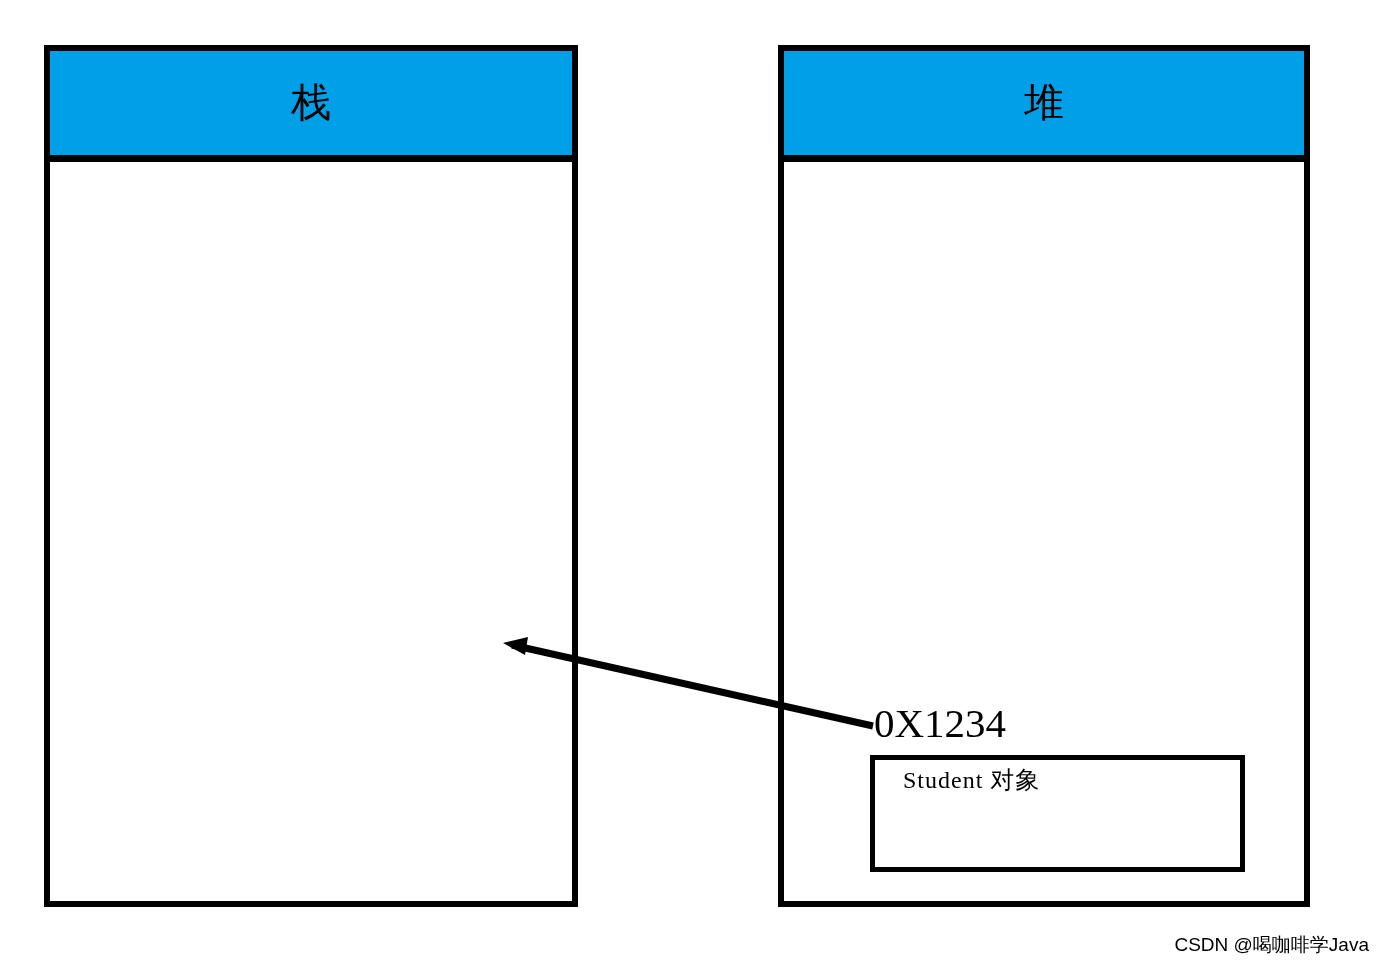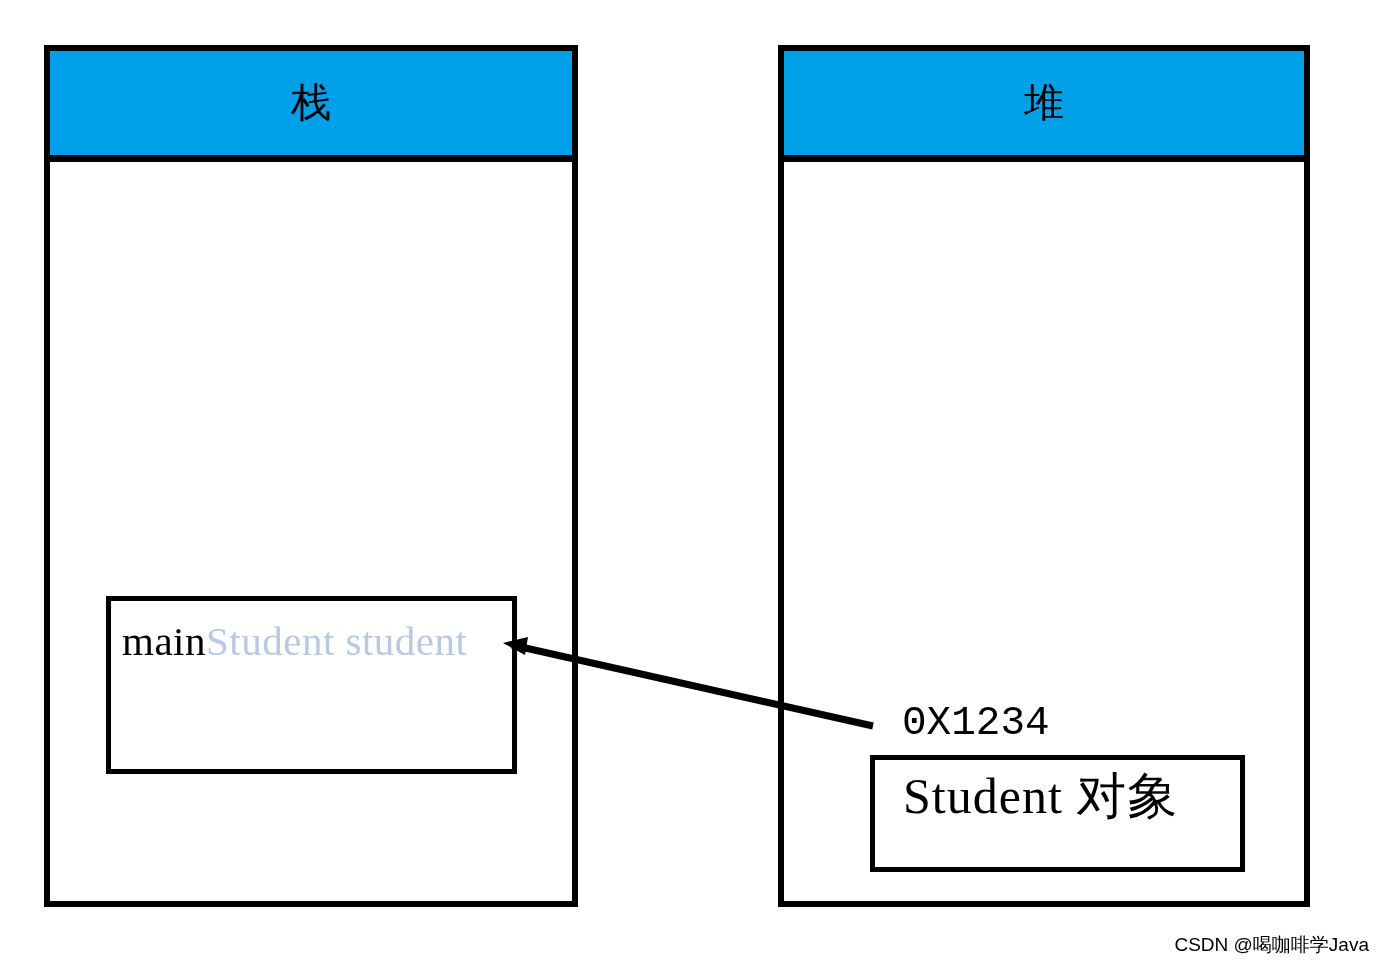--- a/index.html
+++ b/index.html
@@ -84,26 +84,25 @@
   }
   .frame-var {
     color: #b9c9e2;
   }
 
   
   #heap-address {
     position: absolute;
     left: 874px;
     top: 703px;
-    font-family: Liberation Mono, monospace;
+    font-family: Liberation Serif, serif;
     font-size: 41px;
     line-height: 1;
     color: #000000;
     white-space: nowrap;
-    margin-left: 28px;
   }
 
   
   #heap-object {
     position: absolute;
     box-sizing: border-box;
     left: 870px;
     top: 755px;
     width: 375px;
     height: 117px;
@@ -118,21 +117,21 @@
   }
   .object-field {
     font-family: "Liberation Serif", "DejaVu Serif", serif;
     font-size: 31px;
     line-height: 1.25;
     color: #000000;
     letter-spacing: 1px;
   }
   .object-title {
     font-family: "Liberation Serif", "DejaVu Serif", serif;
-    font-size: 50px;
+    font-size: 24px;
     line-height: 1.2;
     color: #000000;
     letter-spacing: 1px;
   }
 
   
   #pointer-arrow {
     position: absolute;
     left: 0;
     top: 0;
@@ -156,25 +155,20 @@
 <body>
 
 <div id="canvas">
 
   <div class="region" id="stack-region">
     <div class="region-header">
       <span class="region-header-label">栈</span>
     </div>
   </div>
 
-  <div id="stack-frame">
-    <div id="stack-frame-text">
-      <span class="frame-method">main</span><span class="frame-var">Student student</span>
-    </div>
-  </div>
 
   <div class="region" id="heap-region">
     <div class="region-header">
       <span class="region-header-label">堆</span>
     </div>
   </div>
 
   <div id="heap-address">0X1234</div>
 
   <div id="heap-object">

